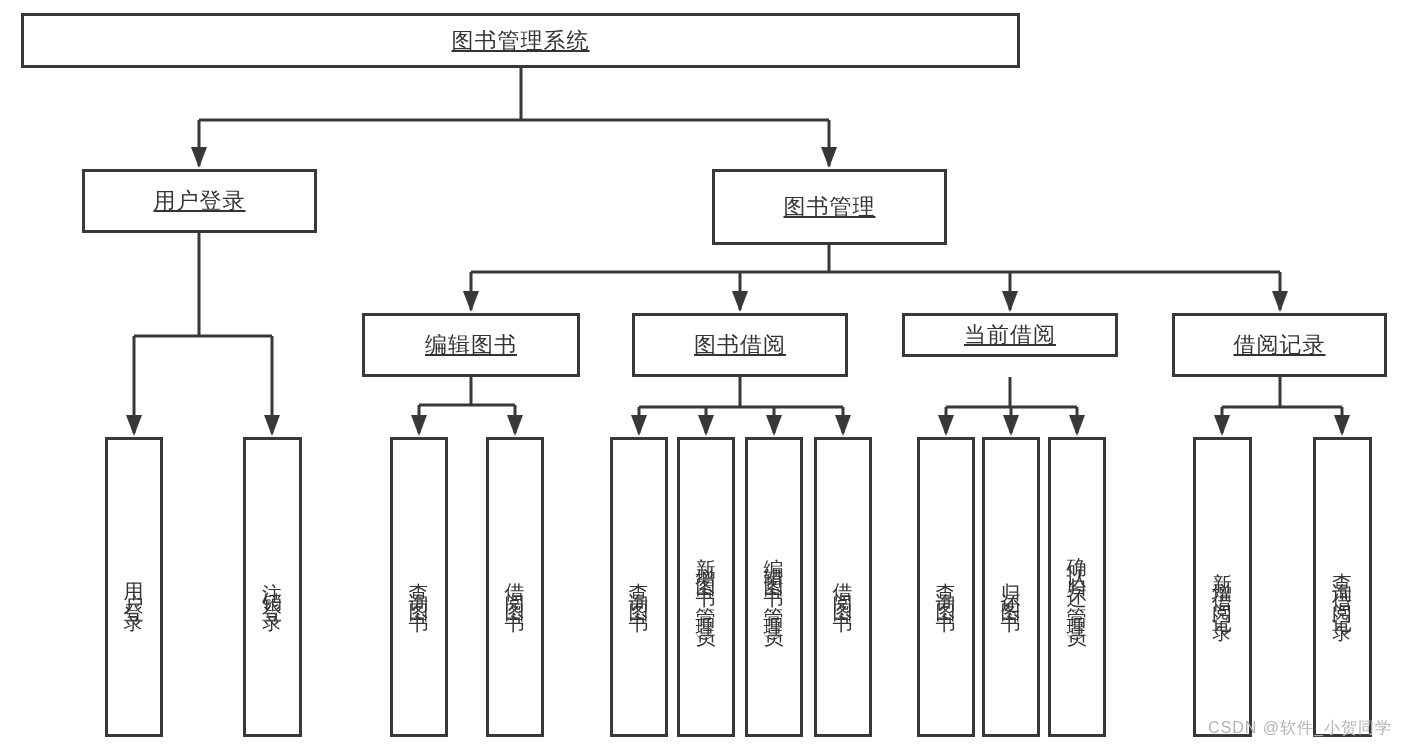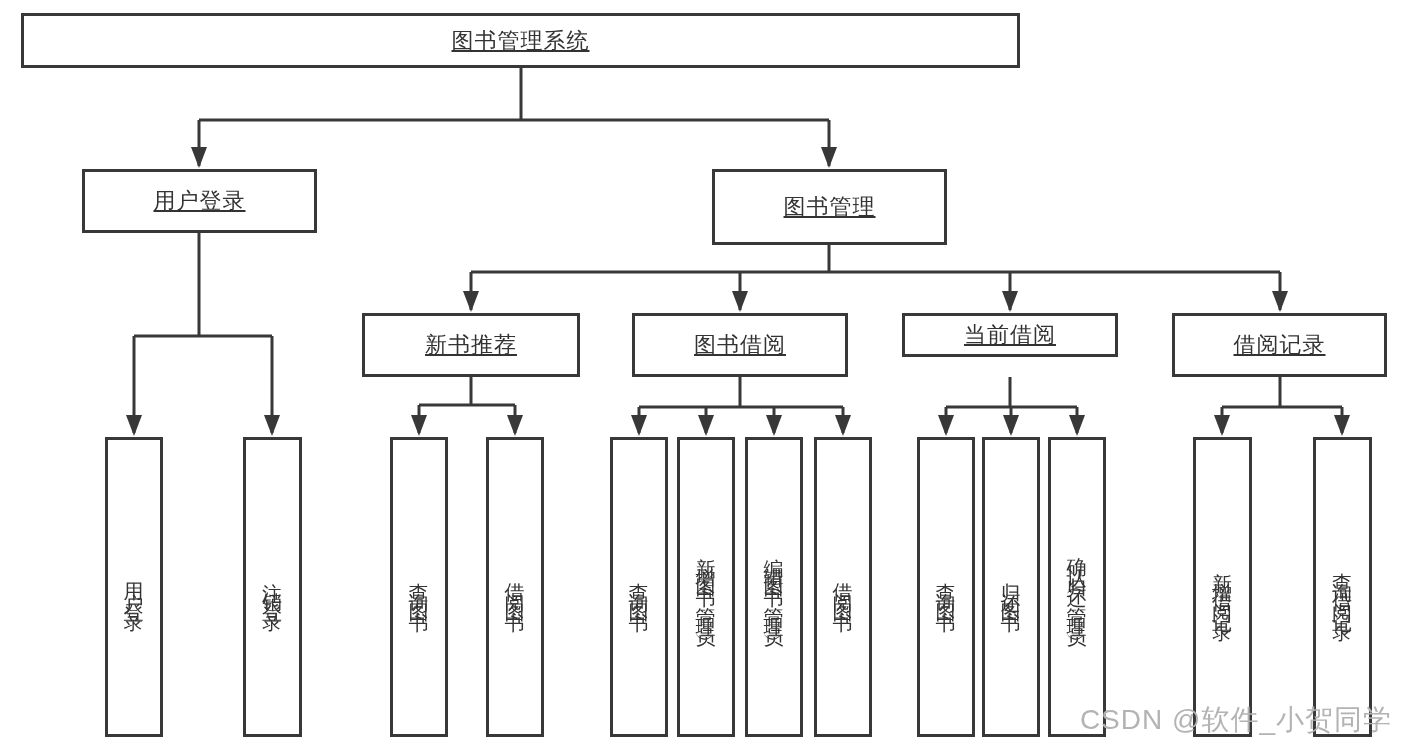--- a/index.html
+++ b/index.html
@@ -39,21 +39,21 @@
     font-size: 20px;
     letter-spacing: 10px;
     color: #333333;
     line-height: 1;
     white-space: nowrap;
   }
   .watermark {
     position: absolute;
     right: 13px;
     bottom: 8px;
-    font-size: 28px;
+    font-size: 16px;
     color: #b3b3b3;
     letter-spacing: 1px;
     white-space: nowrap;
   }
 </style>
 </head>
 <body>
 
 <div class="canvas">
 
@@ -85,21 +85,21 @@
   </div>
 
   <div class="box hbox" style="left:82px; top:169px; width:235px; height:64px;">
     <span class="lbl">用户登录</span>
   </div>
   <div class="box hbox" style="left:712px; top:169px; width:235px; height:76px;">
     <span class="lbl">图书管理</span>
   </div>
 
   <div class="box hbox" style="left:362px; top:313px; width:218px; height:64px;">
-    <span class="lbl">新书推荐</span>
+    <span class="lbl">编辑图书</span>
   </div>
   <div class="box hbox" style="left:632px; top:313px; width:216px; height:64px;">
     <span class="lbl">图书借阅</span>
   </div>
   <div class="box hbox" style="left:902px; top:313px; width:216px; height:44px;">
     <span class="lbl">当前借阅</span>
   </div>
   <div class="box hbox" style="left:1172px; top:313px; width:215px; height:64px;">
     <span class="lbl">借阅记录</span>
   </div>

